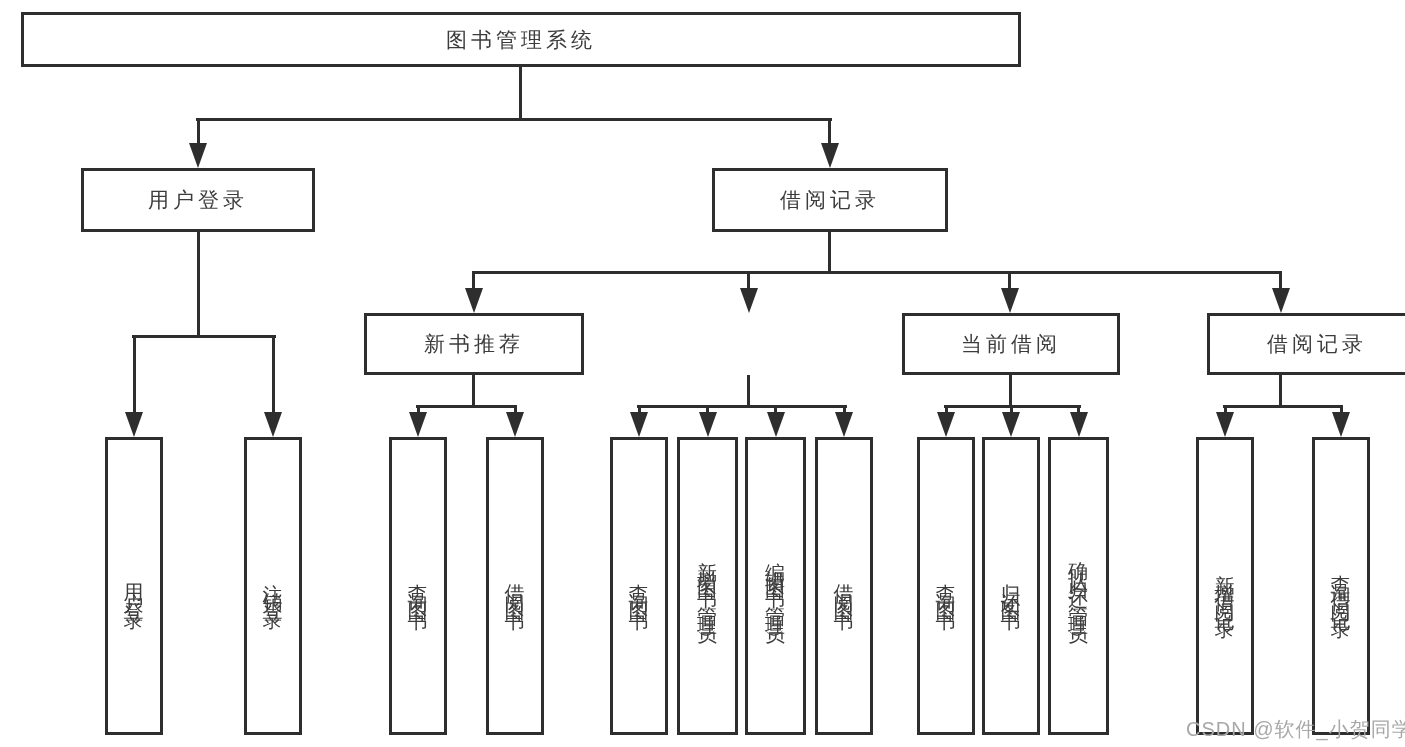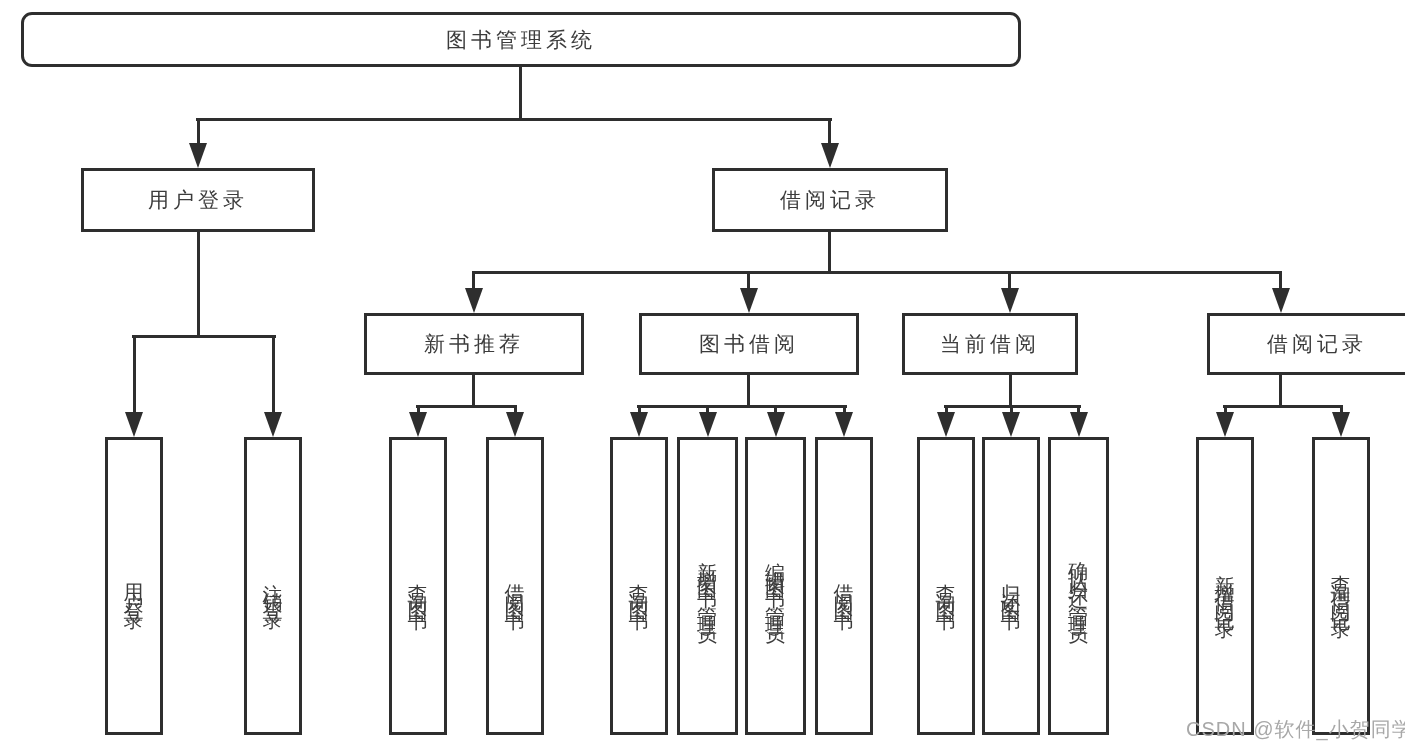--- a/index.html
+++ b/index.html
@@ -79,21 +79,21 @@
     color: #a8a8a8;
     z-index: 5;
     white-space: nowrap;
   }
 </style>
 </head>
 <body>
 
 <div id="canvas">
 
-  <div class="box" style="left:21px; top:12px; width:1000px; height:55px;border-radius:11px;">
+  <div class="box" style="left:21px; top:12px; width:1000px; height:55px;">
     <span>图书管理系统</span>
   </div>
 
   <div class="vl" style="left:519px; top:67px; height:52px;"></div>
   <div class="hl" style="left:196px; top:118px; width:636px;"></div>
   <div class="vl" style="left:197px; top:118px; height:28px;"></div>
   <div class="vl" style="left:828px; top:118px; height:28px;"></div>
   <div class="arr" style="left:189px; top:143px;"></div>
   <div class="arr" style="left:821px; top:143px;"></div>
 
@@ -118,24 +118,21 @@
   <div class="vl" style="left:1008px; top:271px; height:20px;"></div>
   <div class="vl" style="left:1279px; top:271px; height:20px;"></div>
   <div class="arr" style="left:465px; top:288px;"></div>
   <div class="arr" style="left:740px; top:288px;"></div>
   <div class="arr" style="left:1001px; top:288px;"></div>
   <div class="arr" style="left:1272px; top:288px;"></div>
 
   <div class="box" style="left:364px; top:313px; width:220px; height:62px;font-family:Liberation Mono, monospace;">
     <span>新书推荐</span>
   </div>
-  <div class="box" style="left:639px; top:313px; width:220px; height:62px;">
-    <span>图书借阅</span>
-  </div>
-  <div class="box" style="left:902px; top:313px; width:176px; height:62px;">
+  <div class="box" style="left:902px; top:313px; width:218px; height:62px;">
     <span>当前借阅</span>
   </div>
   <div class="box" style="left:1171px; top:313px; width:220px; height:62px;margin-left:36px;">
     <span>借阅记录</span>
   </div>
 
   <div class="vl" style="left:472px; top:375px; height:33px;"></div>
   <div class="hl" style="left:416px; top:405px; width:101px;"></div>
   <div class="vl" style="left:417px; top:405px; height:10px;"></div>
   <div class="vl" style="left:514px; top:405px; height:10px;"></div>

